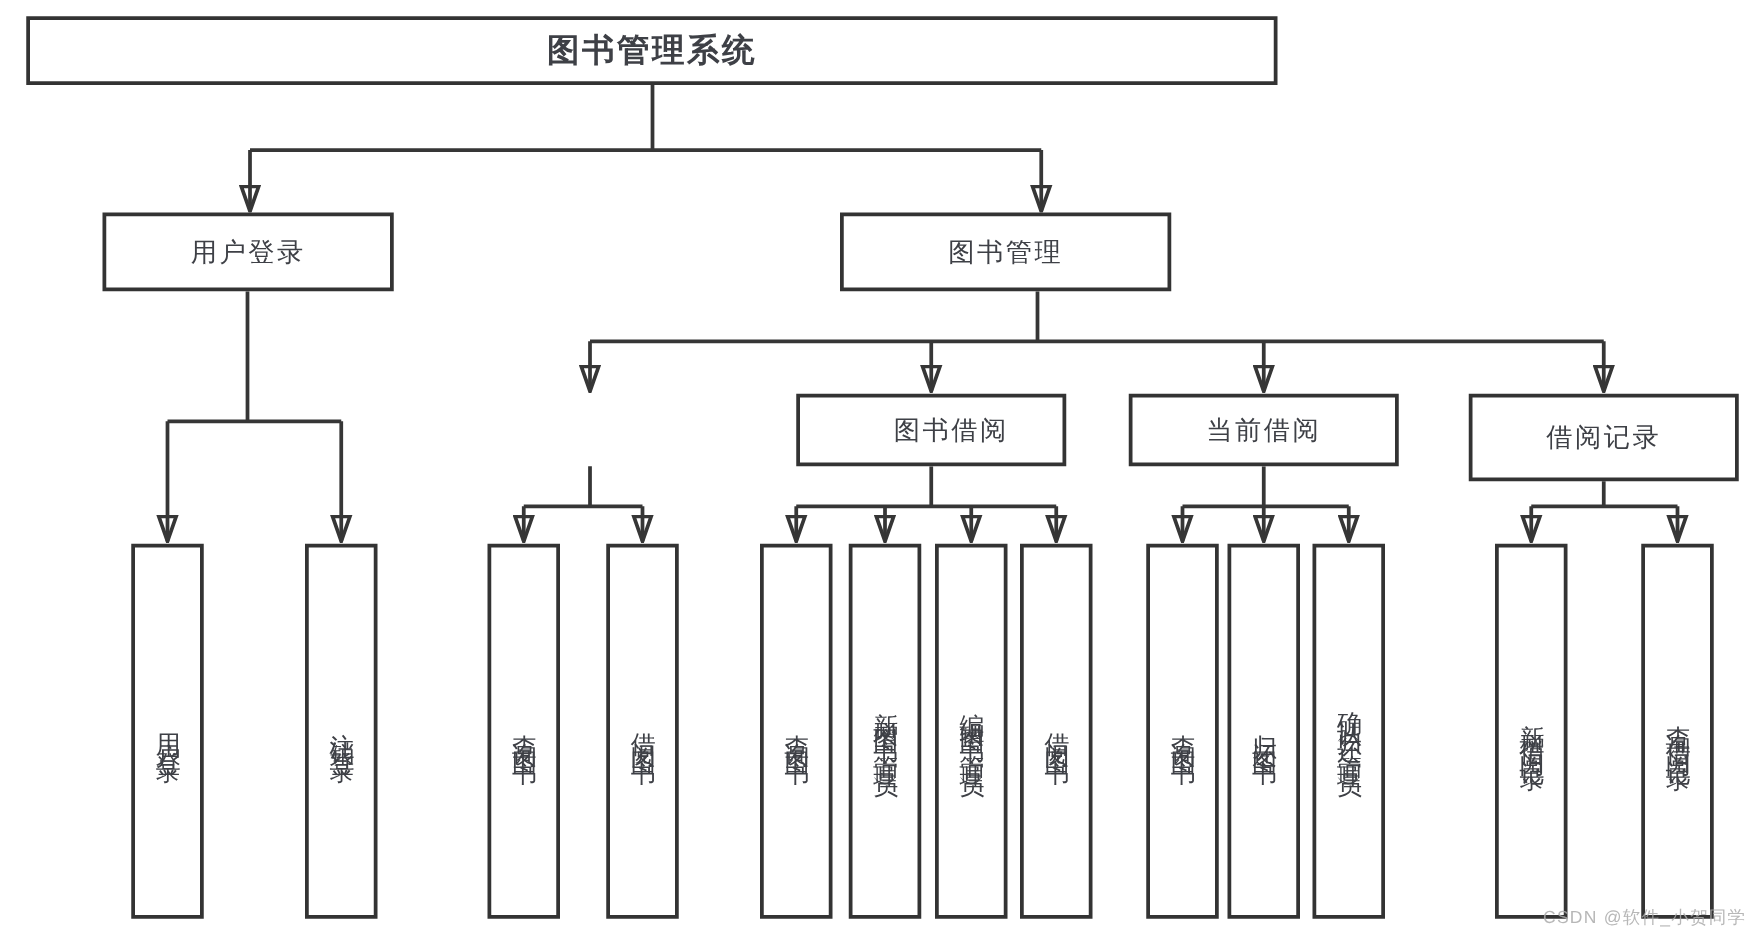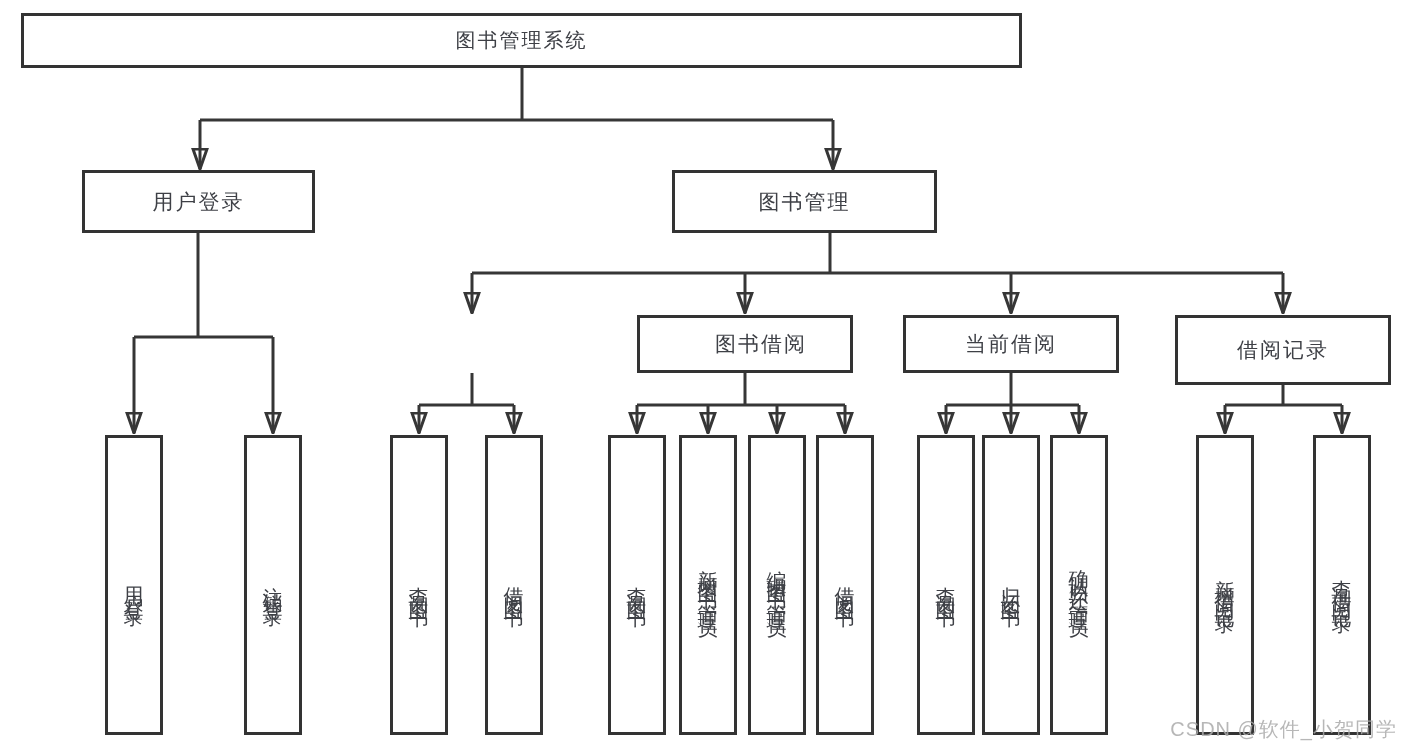--- a/index.html
+++ b/index.html
@@ -8,28 +8,28 @@
     font-family:"Liberation Sans","DejaVu Sans",sans-serif;
   }
   .wires{position:absolute;left:0;top:0;z-index:1;}
   .wires path{stroke:#363636;stroke-width:3;fill:none;}
   .box{
     position:absolute;z-index:2;background:#ffffff;border:3px solid #333333;
     box-sizing:border-box;display:flex;align-items:center;justify-content:center;
     color:#3e4046;
   }
   .h-label{font-size:21px;letter-spacing:2px;white-space:nowrap;}
-  .root-label{font-size:20px;letter-spacing:2px;}
+  .root-label{font-size:26px;letter-spacing:2px;font-weight:bold;}
   .v-label{
     writing-mode:vertical-rl;text-orientation:mixed;
     font-size:20px;letter-spacing:7px;line-height:1;
   }
   .watermark{
     position:absolute;right:8px;bottom:4px;z-index:5;
-    font-size:20px;letter-spacing:1px;color:rgba(170,170,170,0.85);
+    font-size:14px;letter-spacing:1px;color:rgba(170,170,170,0.85);
     white-space:nowrap;
   }
 </style>
 </head>
 <body>
 
 <div class="stage">
 
   <svg class="wires" width="1405" height="747" viewBox="0 0 1405 747">
     <defs>

